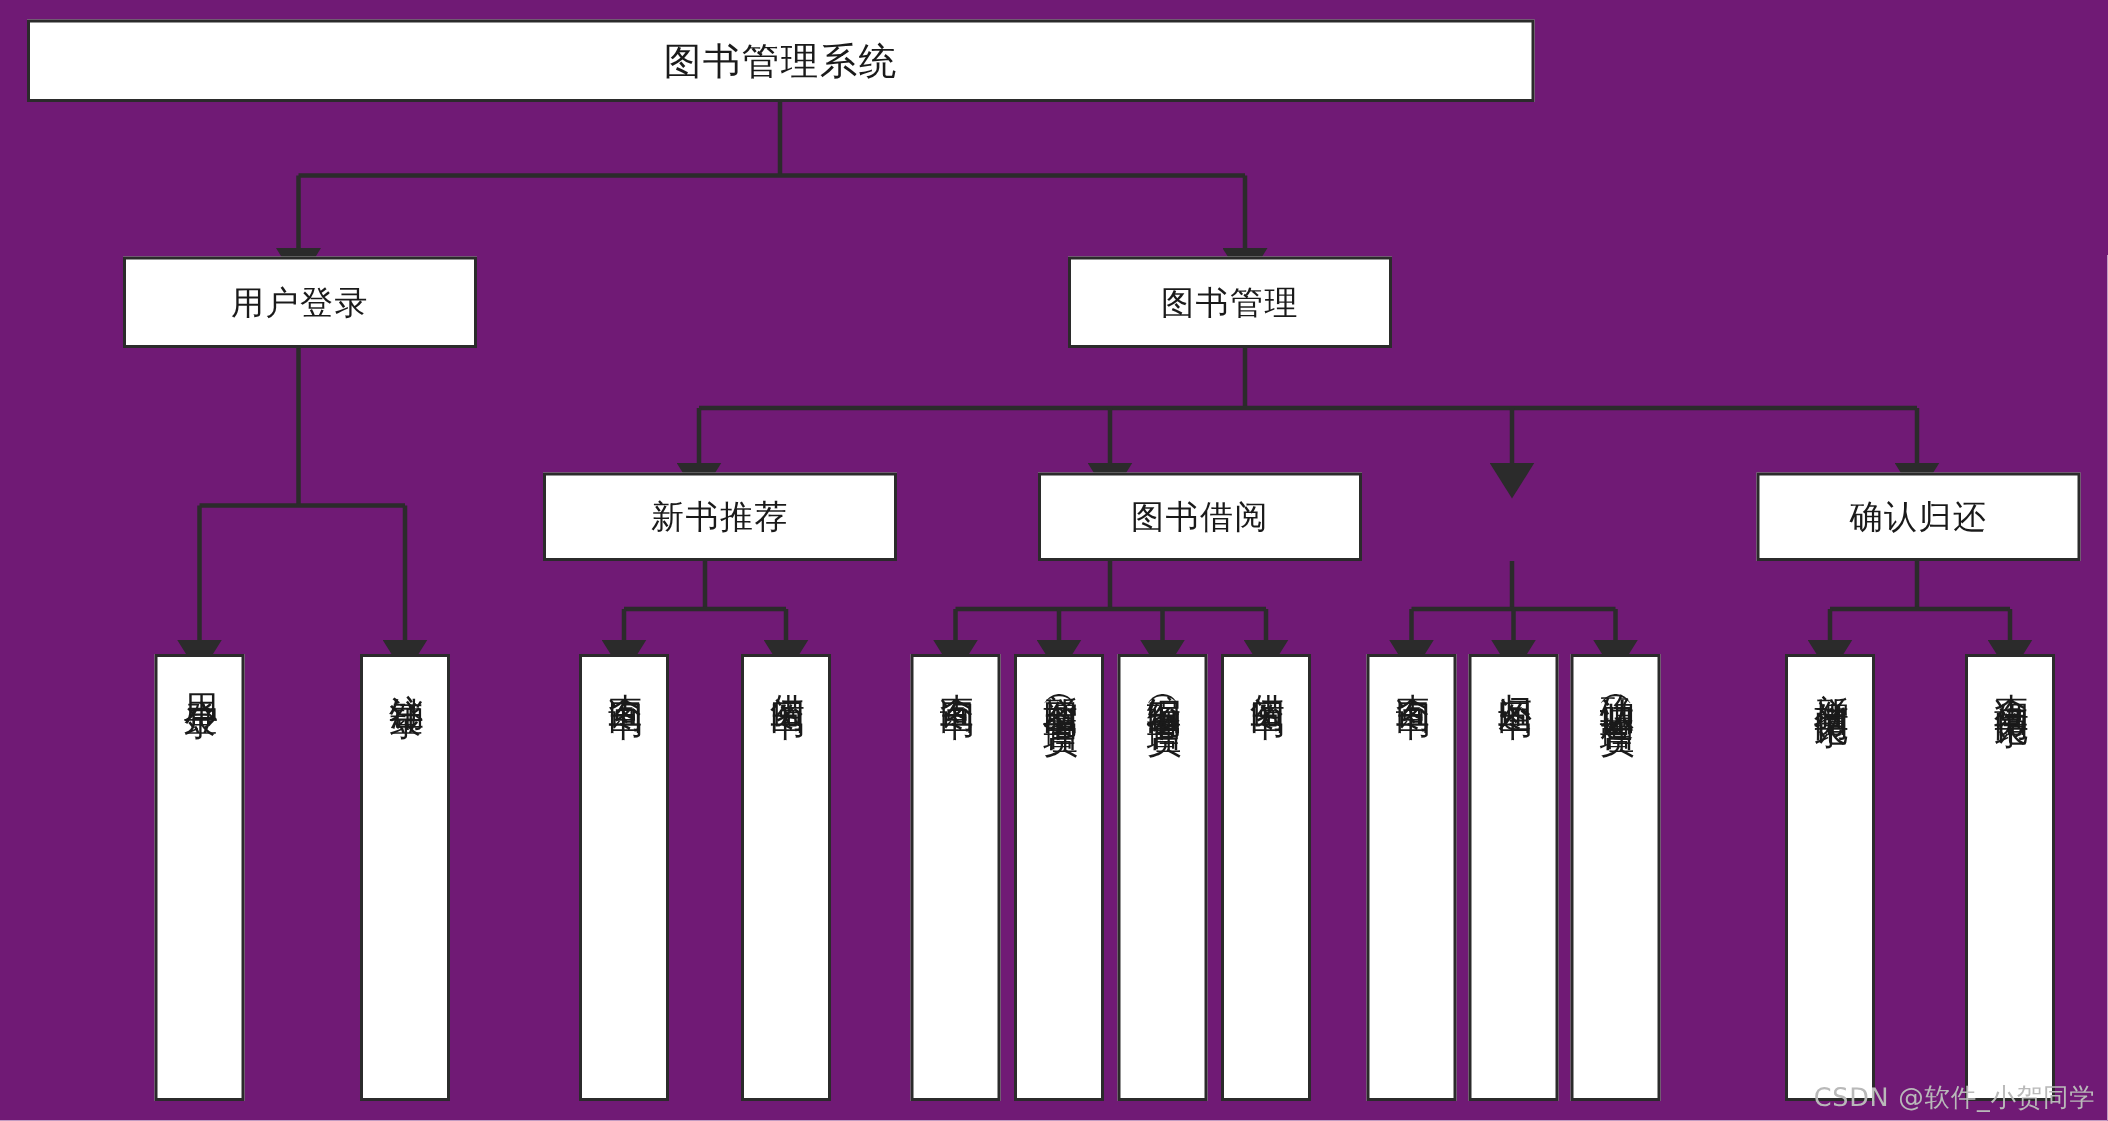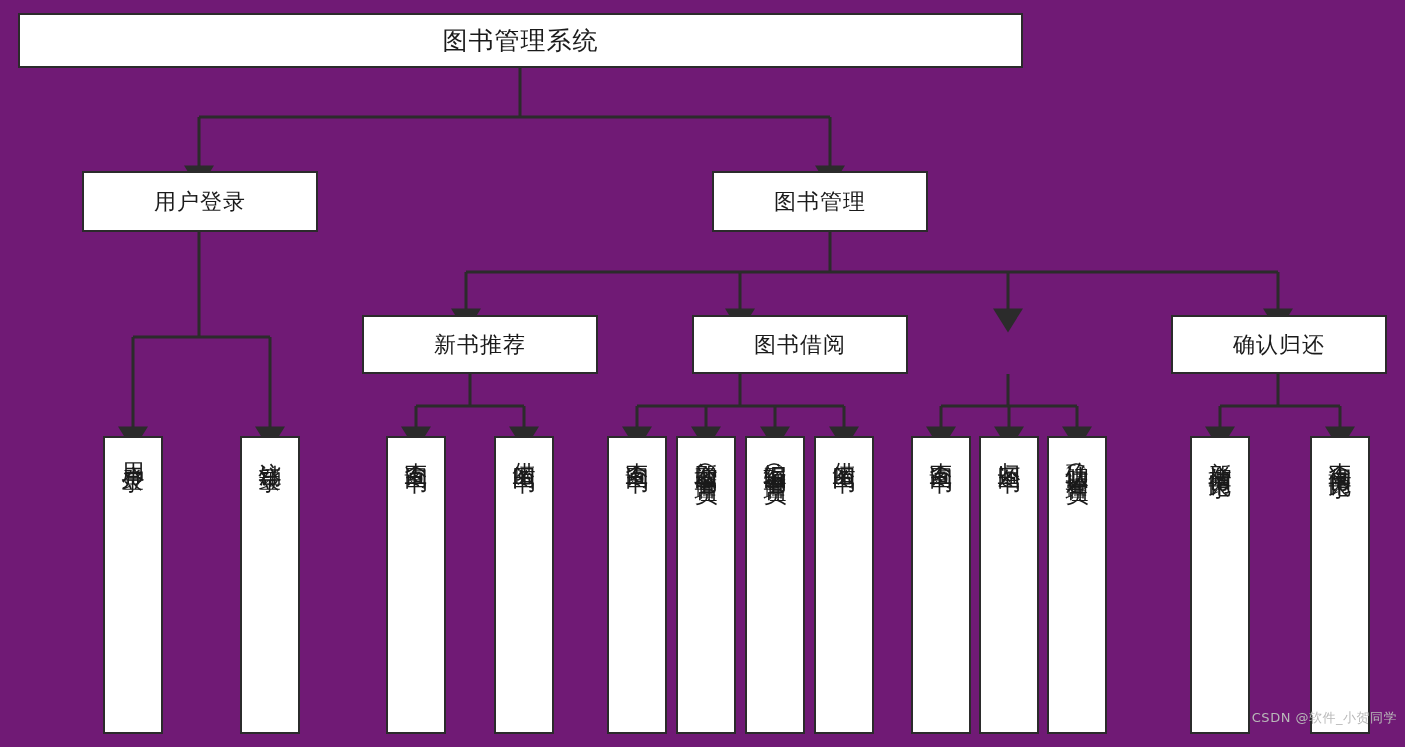--- a/index.html
+++ b/index.html
@@ -64,22 +64,22 @@
     font-size: 23px;
     line-height: 1.18;
     letter-spacing: 3px;
     white-space: nowrap;
     color: #1a1a1a;
   }
   
   #watermark {
     position: absolute;
     right: 8px;
-    bottom: 20px;
-    font-size: 13px;
+    bottom: 4px;
+    font-size: 17px;
     color: #b9b9b9;
     white-space: nowrap;
     letter-spacing: 0.5px;
   }
 </style>
 </head>
 <body>
 
 <div id="canvas">
 

